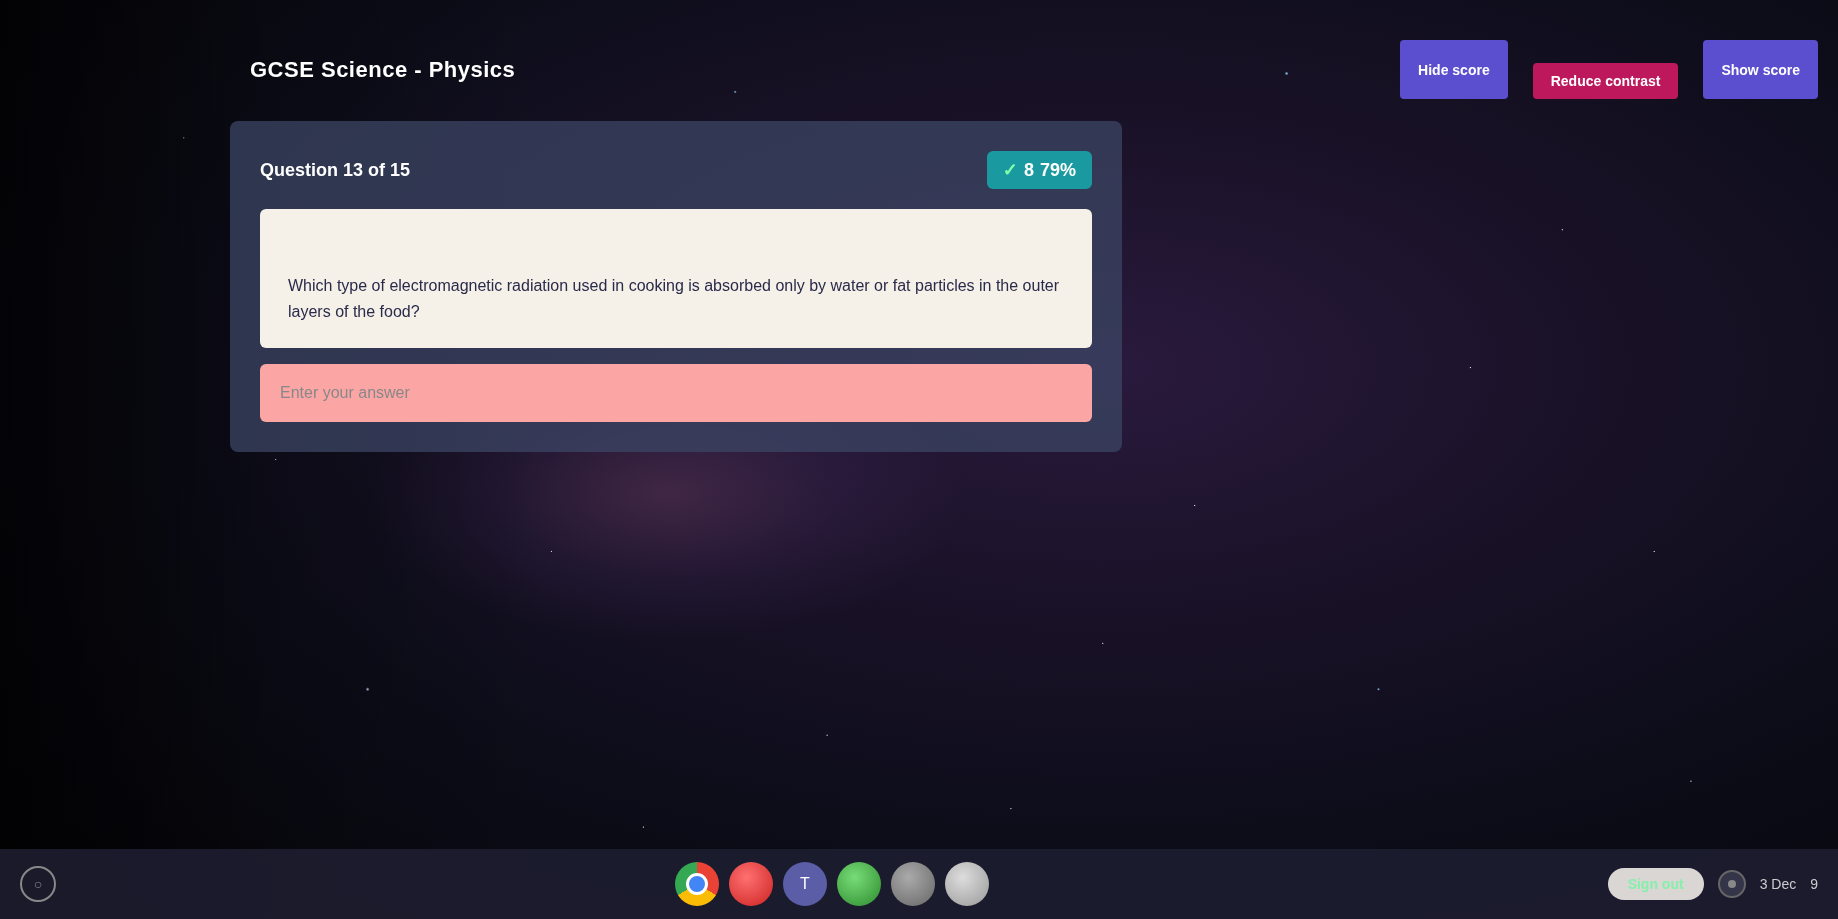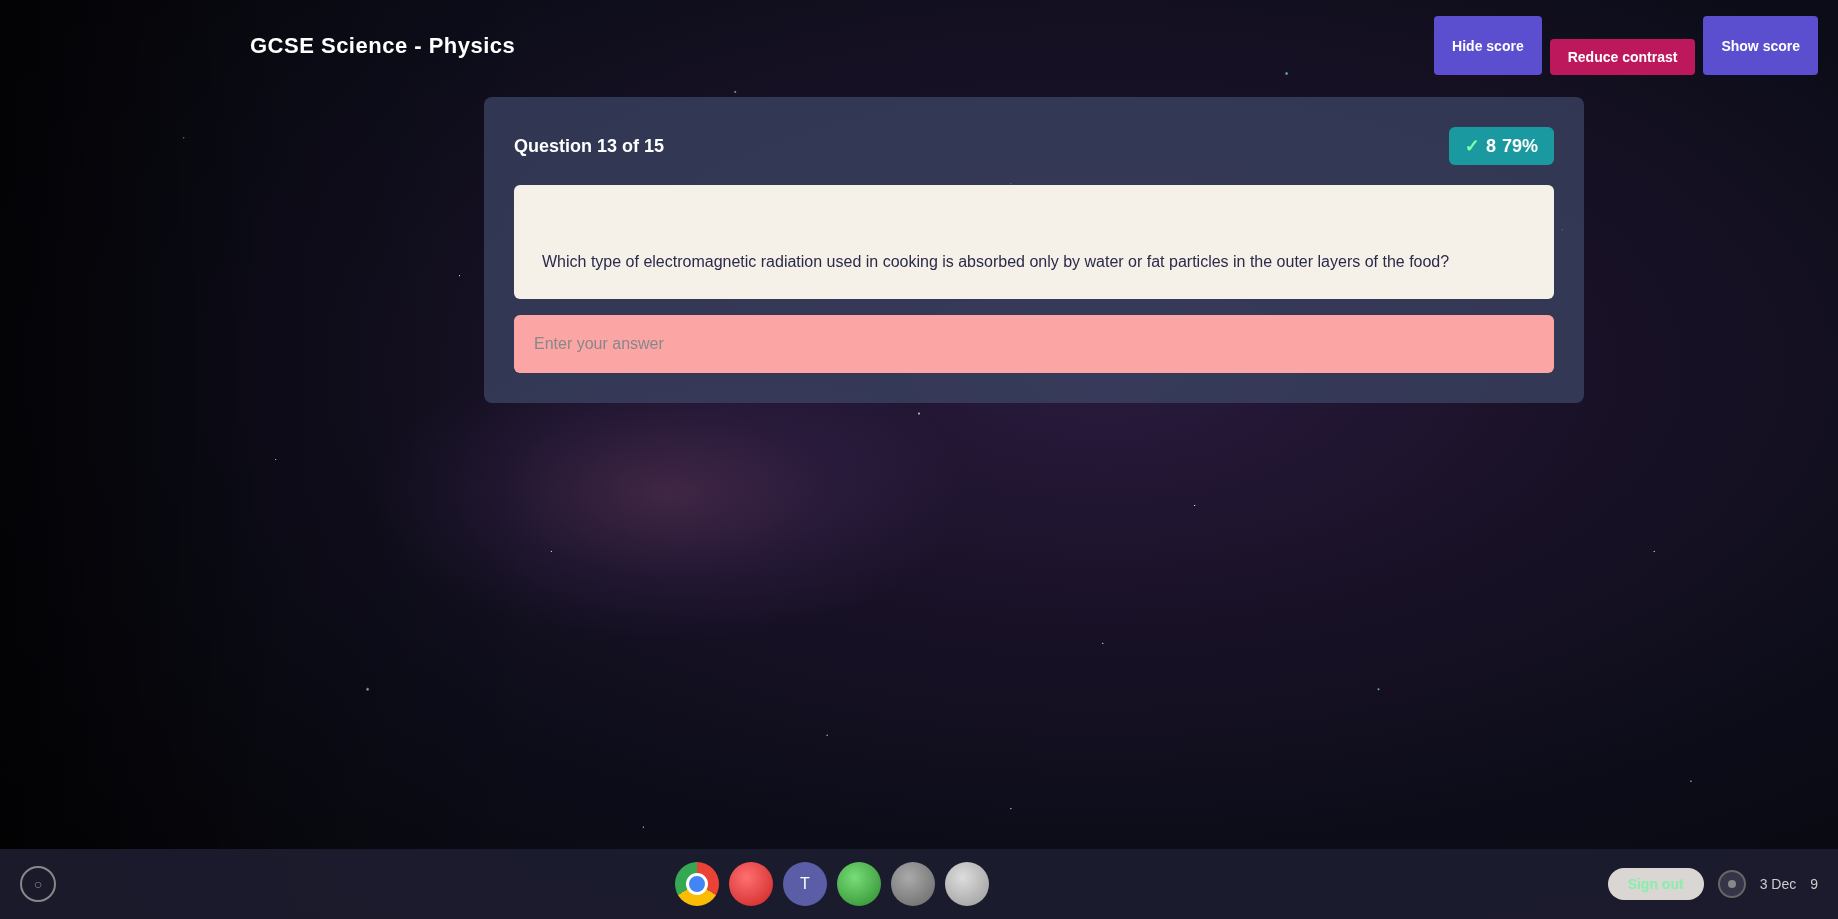--- a/index.html
+++ b/index.html
@@ -69,43 +69,42 @@
 
     
     .content-area {
       position: absolute;
       top: 0;
       left: 230px;
       right: 0;
       bottom: 70px;
       display: flex;
       flex-direction: column;
-      align-items: center;
-      padding-top: 4px;
+      padding-top: 28px;
     }
 
     
     .top-bar {
       width: 100%;
       display: flex;
       align-items: center;
       justify-content: space-between;
       padding: 12px 20px 12px 20px;
     }
 
     .page-title {
       color: #ffffff;
       font-size: 22px;
       font-weight: bold;
       letter-spacing: 0.5px;
     }
 
     .top-buttons {
       display: flex;
-      gap: 8px;
+      gap: 25px;
     }
 
     .top-btn {
       padding: 10px 18px;
       border: none;
       border-radius: 4px;
       font-size: 14px;
       font-weight: 600;
       cursor: pointer;
       color: #ffffff;
@@ -119,21 +118,21 @@
       background: #be185d;
       margin-top: 23px;
     }
 
     .btn-show-links {
       background: #5b4fcf;
     }
 
     
     .quiz-card {
-      width: 1100px;
+      width: 892px;
       background: rgba(60, 70, 100, 0.75);
       border-radius: 8px;
       padding: 30px 30px 30px 30px;
       margin-top: 10px;
       position: relative;
     }
 
     .question-header {
       display: flex;
       justify-content: space-between;

